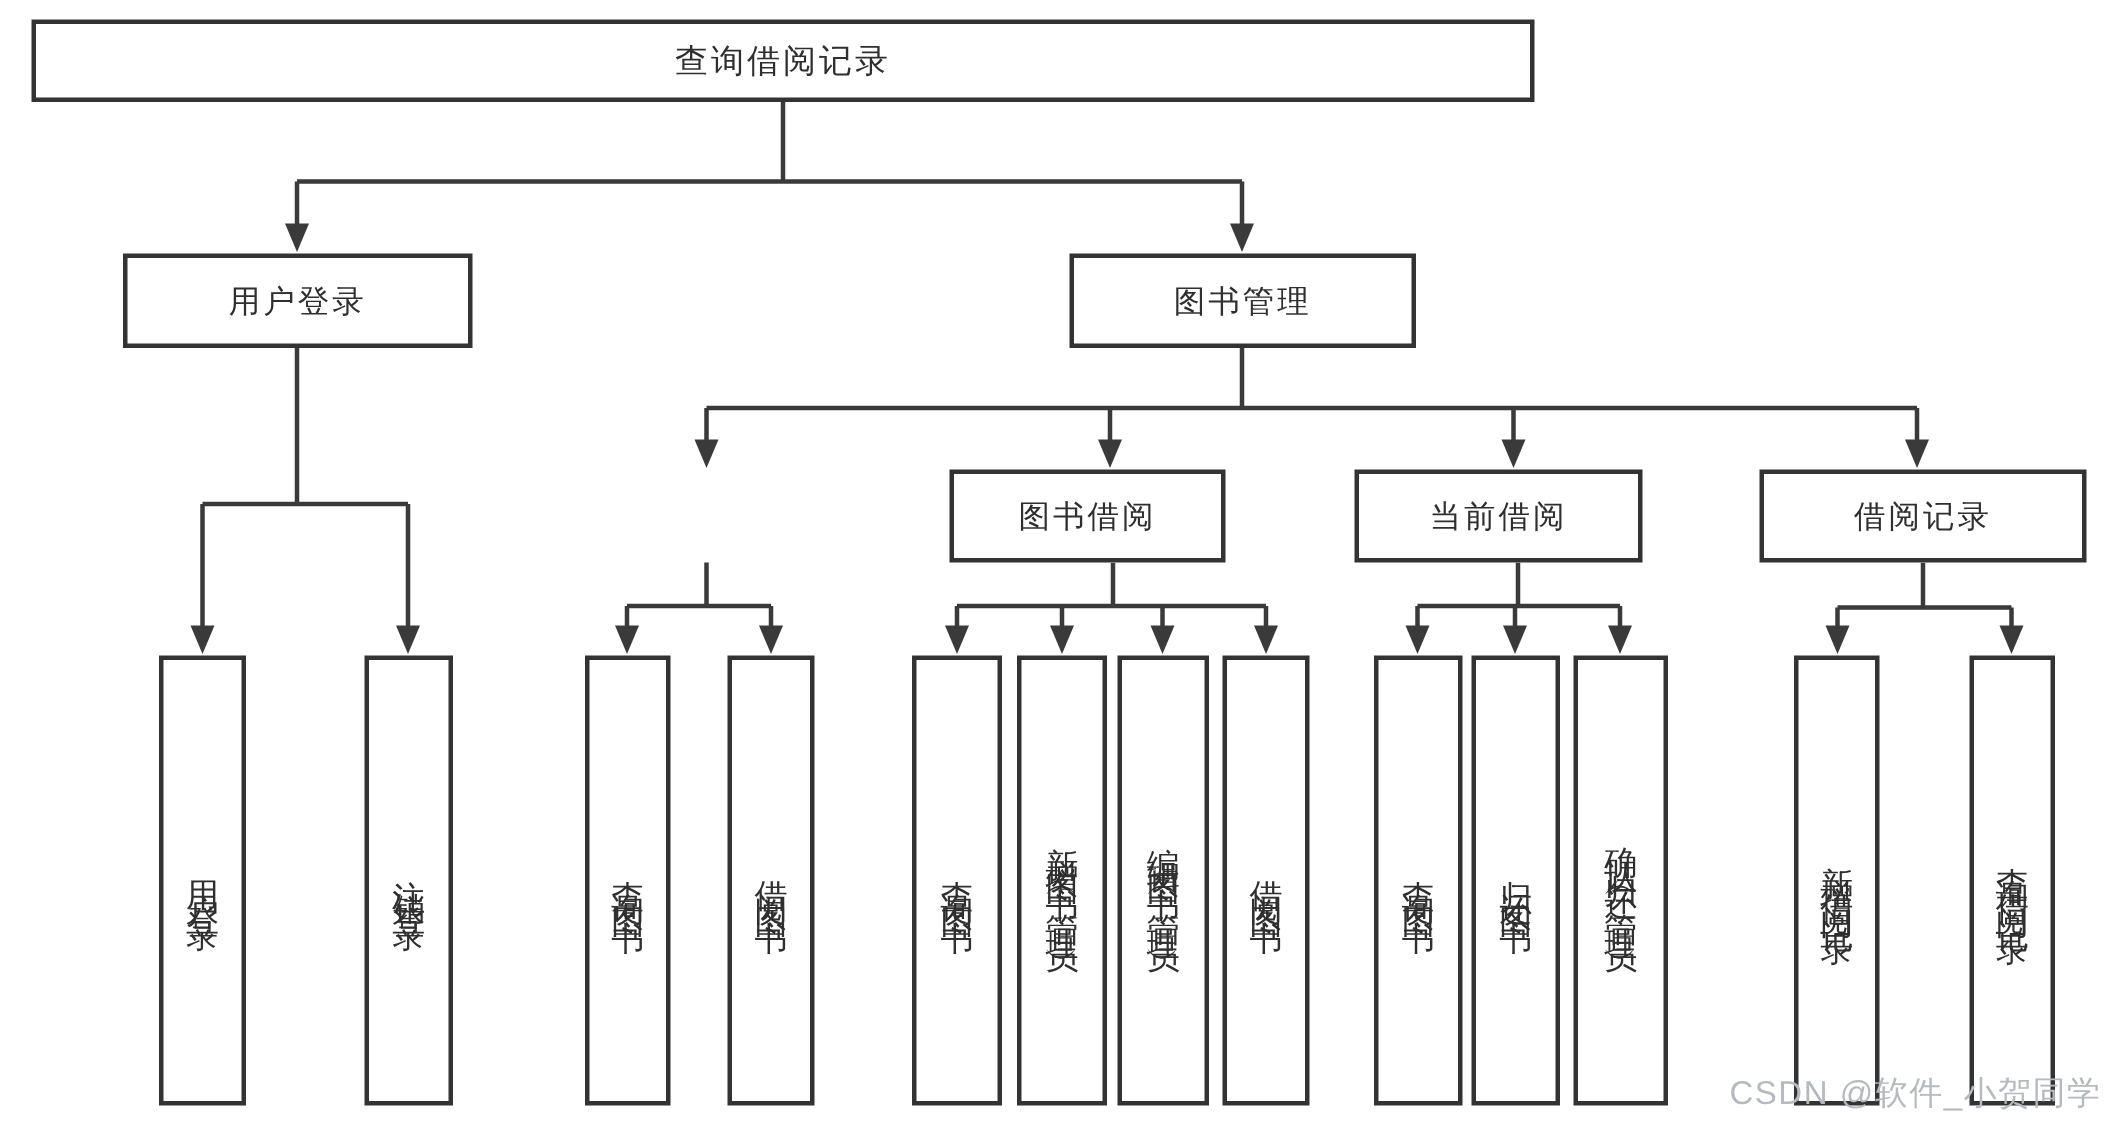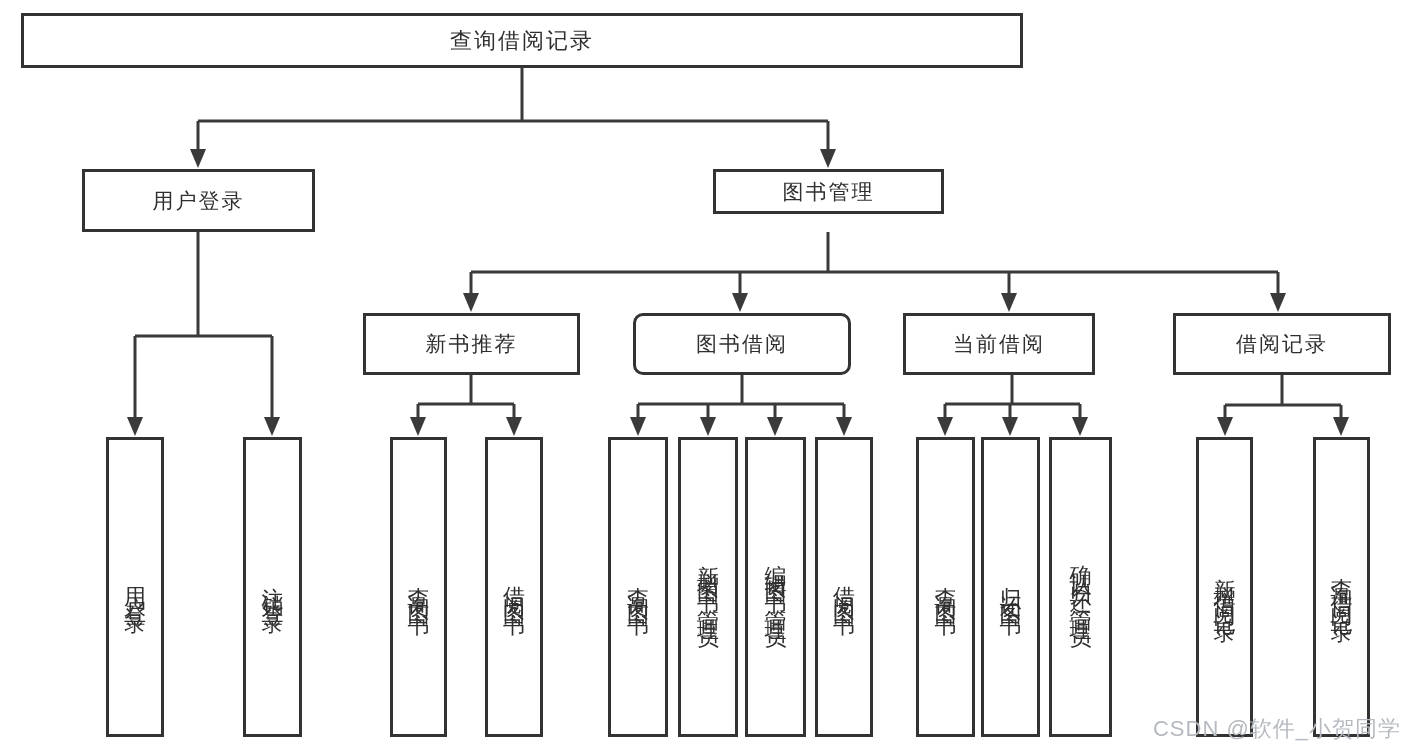--- a/index.html
+++ b/index.html
@@ -28,23 +28,23 @@
   .node.leaf span{
     writing-mode:vertical-rl;
     text-orientation:mixed;
     letter-spacing:9px;
     line-height:1;
     white-space:nowrap;
   }
   
   #n-root       {left:21px;  top:13px;  width:1002px; height:55px;}
   #n-user-login {left:82px;  top:169px; width:233px;  height:63px;}
-  #n-book-mgmt  {left:713px; top:169px; width:231px;  height:45px;}
+  #n-book-mgmt  {left:713px; top:169px; width:231px;  height:63px;}
   #n-new-book   {left:363px; top:313px; width:217px;  height:62px;}
-  #n-book-borrow{left:633px; top:313px; width:218px;  height:62px;border-radius:10px;}
+  #n-book-borrow{left:633px; top:313px; width:184px;  height:62px;}
   #n-cur-borrow {left:903px; top:313px; width:192px;  height:62px;}
   #n-rec-borrow {left:1173px;top:313px; width:218px;  height:62px;}
   .leaf{top:437px;height:300px;}
   #l-ul-1{left:106px; width:58px;}
   #l-ul-2{left:243px; width:59px;}
   #l-nb-1{left:390px; width:57px;}
   #l-nb-2{left:485px; width:58px;}
   #l-bb-1{left:608px; width:60px;}
   #l-bb-2{left:678px; width:60px;}
   #l-bb-3{left:745px; width:61px;}
@@ -109,23 +109,20 @@
     <span>查询借阅记录</span>
   </div>
 
   <div class="node lvl" id="n-user-login">
     <span>用户登录</span>
   </div>
   <div class="node lvl" id="n-book-mgmt">
     <span>图书管理</span>
   </div>
 
-  <div class="node lvl" id="n-new-book">
-    <span>新书推荐</span>
-  </div>
   <div class="node lvl" id="n-book-borrow">
     <span>图书借阅</span>
   </div>
   <div class="node lvl" id="n-cur-borrow">
     <span>当前借阅</span>
   </div>
   <div class="node lvl" id="n-rec-borrow">
     <span>借阅记录</span>
   </div>
 

